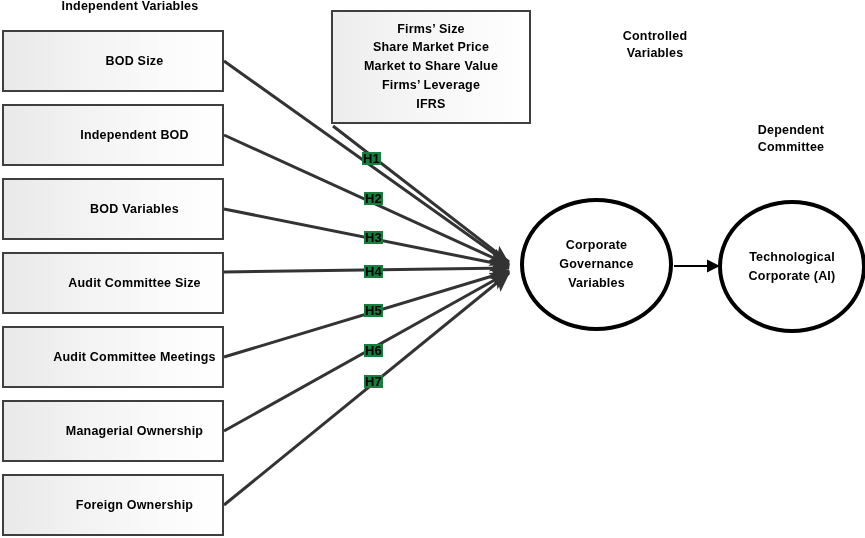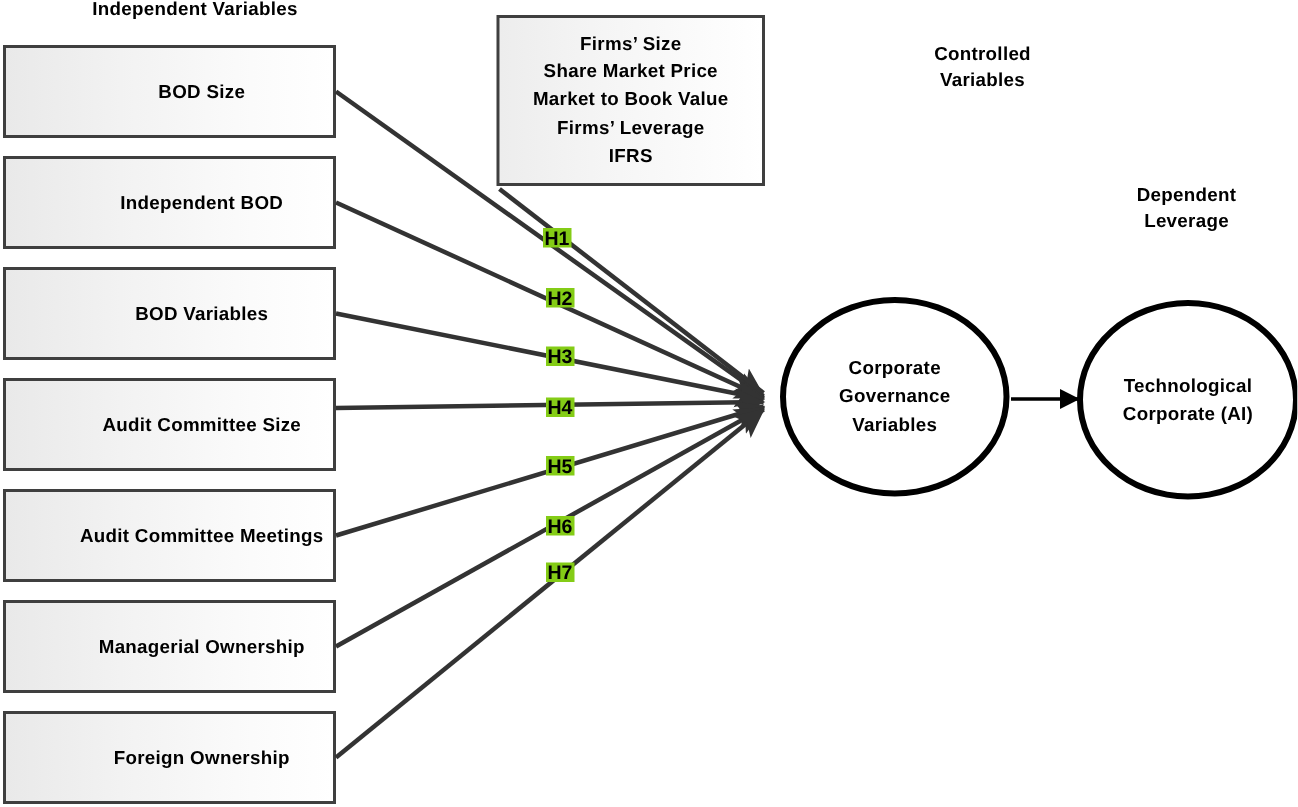--- a/index.html
+++ b/index.html
@@ -49,21 +49,21 @@
     letter-spacing: 0.2px;
     text-align: center;
     padding-left: 43px;
   }
 
   
   #controlled-box {
     position: absolute;
     left: 331px;
     top: 10px;
-    width: 179px;
+    width: 200px;
     height: 114px;
     box-sizing: border-box;
     border: 2px solid #3f3f3f;
     background: linear-gradient(to right, #ededed 0%, #f5f5f5 40%, #ffffff 100%);
     display: flex;
     flex-direction: column;
     align-items: center;
     justify-content: center;
     gap: 1px;
   }
@@ -75,21 +75,21 @@
     letter-spacing: 0.2px;
     text-align: center;
   }
 
   
   .h-label {
     position: absolute;
     font-size: 13px;
     font-weight: bold;
     color: #000000;
-    background: #84cc16;
+    background: #15803d;
     padding: 0 1px;
     line-height: 1;
   }
 
   
   .node-circle {
     position: absolute;
     box-sizing: border-box;
     border: 4px solid #000000;
     border-radius: 50%;
@@ -122,21 +122,21 @@
 <body>
 
 <div id="canvas">
 
   <div class="section-label" id="label-independent">Independent Variables</div>
 
   <div class="section-label" id="label-controlled">Controlled
 Variables</div>
 
   <div class="section-label" id="label-dependent">Dependent
-Leverage</div>
+Committee</div>
 
   <div class="iv-box" style="top:30px">
     <span>BOD Size</span>
   </div>
   <div class="iv-box" style="top:104px">
     <span>Independent BOD</span>
   </div>
   <div class="iv-box" style="top:178px">
     <span>BOD Variables</span>
   </div>
@@ -149,21 +149,21 @@
   <div class="iv-box" style="top:400px">
     <span>Managerial Ownership</span>
   </div>
   <div class="iv-box" style="top:474px">
     <span>Foreign Ownership</span>
   </div>
 
   <div id="controlled-box">
     <div class="cv-line">Firms’ Size</div>
     <div class="cv-line">Share Market Price</div>
-    <div class="cv-line">Market to Book Value</div>
+    <div class="cv-line">Market to Share Value</div>
     <div class="cv-line">Firms’ Leverage</div>
     <div class="cv-line">IFRS</div>
   </div>
 
   <svg id="links" viewBox="0 0 865 538" xmlns="http://www.w3.org/2000/svg">
     <defs>
       <marker id="arrowHeadThick" markerWidth="7" markerHeight="7" refX="6.2" refY="3.5" orient="auto" markerUnits="strokeWidth">
         <path d="M0,0.4 L6.6,3.5 L0,6.6 L1.5,3.5 Z" fill="#333333"></path>
       </marker>
       <marker id="arrowHeadPlain" markerWidth="6" markerHeight="6" refX="5.6" refY="3" orient="auto" markerUnits="strokeWidth">

